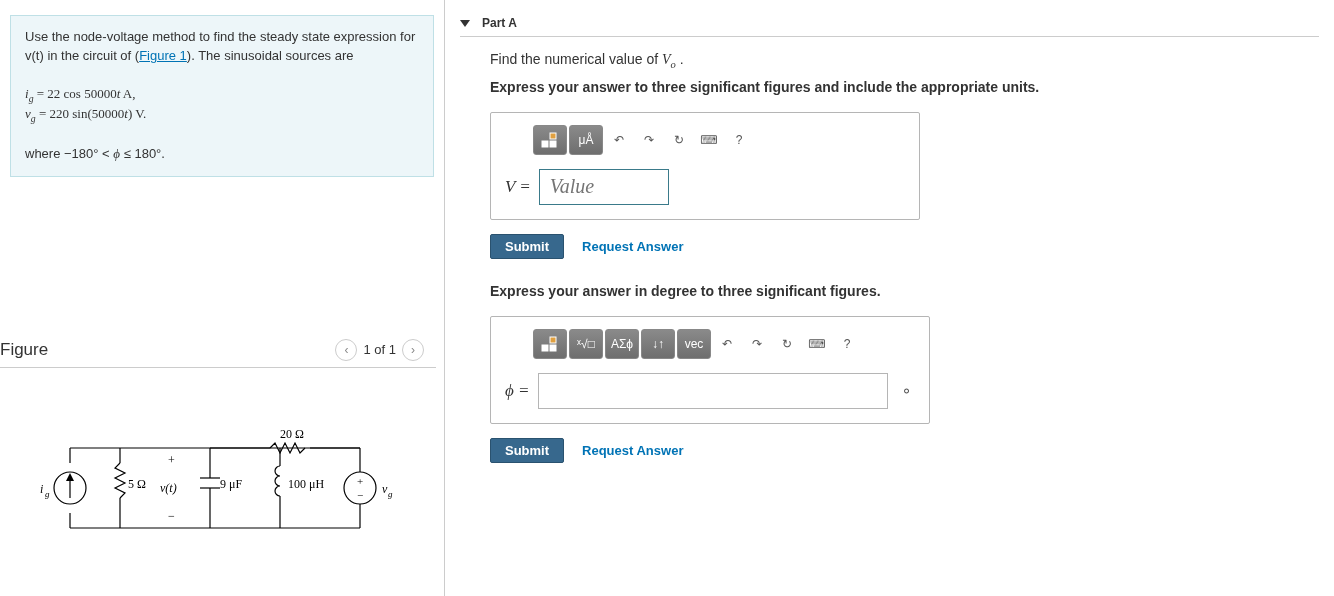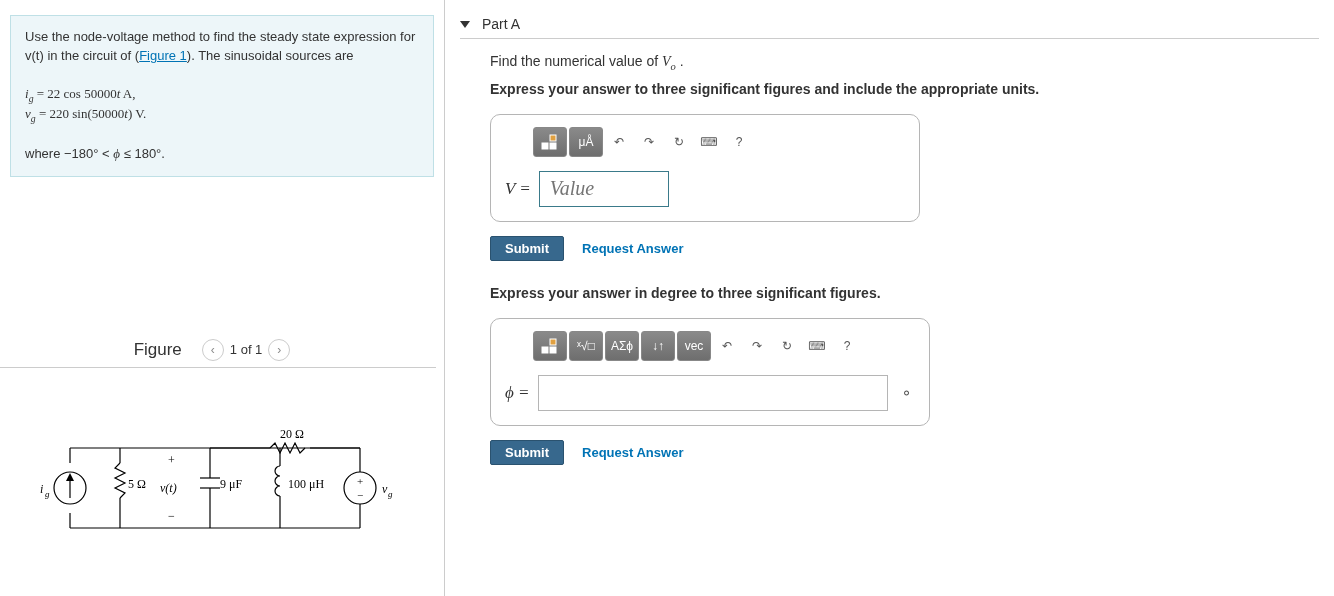--- a/index.html
+++ b/index.html
@@ -26,21 +26,21 @@
     line-height: 1.45;
     font-size: 13px;
   }
   .prompt-box a { color: #0073b5; text-decoration: underline; cursor: pointer; }
   .mathserif { font-family: 'Times New Roman', serif; }
   .ital { font-style: italic; }
   .sub { vertical-align: sub; font-size: 0.75em; }
   .fig-header {
     display: flex;
     align-items: center;
-    justify-content: center;
+    justify-content: space-between;
     padding: 12px 12px 6px 0;
     border-bottom: 1px solid #ccc;
     margin: 150px 8px 0 0;
     gap: 20px;
   }
   .fig-title { font-size: 17px; color: #333; }
   .fig-nav { display: flex; align-items: center; gap: 6px; font-size: 13px; color: #333; }
   .circ-btn {
     width: 22px; height: 22px;
     border: 1px solid #ccc;
@@ -72,27 +72,27 @@
     border-bottom: 1px solid #ccc;
     padding: 6px 0;
     margin-bottom: 12px;
   }
   .tri-down {
     display:inline-block; width:0;height:0;
     border-left:5px solid transparent;
     border-right:5px solid transparent;
     border-top:7px solid #333;
   }
-  .part-name { font-weight: normal; font-size: 14px; }
+  .part-name { font-weight: bold; font-size: 12px; }
   .part-body { padding-left: 30px; margin-bottom: 22px; }
   .instr { font-size: 14px; color:#333; margin-bottom:4px; line-height:1.5; }
   .instr-bold { font-weight:bold; margin-bottom:14px; }
   .answer-frame {
     border: 1px solid #b5b5b5;
-    border-radius:10px;
+    border-radius:2px;
     width: 430px;
     padding: 12px 14px 14px 14px;
     background:#fff;
     margin-bottom:14px;
   }
   .answer-frame.wide{ width:440px; }
   .toolbar { display:flex; align-items:center; gap:2px; margin-bottom:14px; }
   .tool {
     width:34px; height:30px;
     border:1px solid #888;

